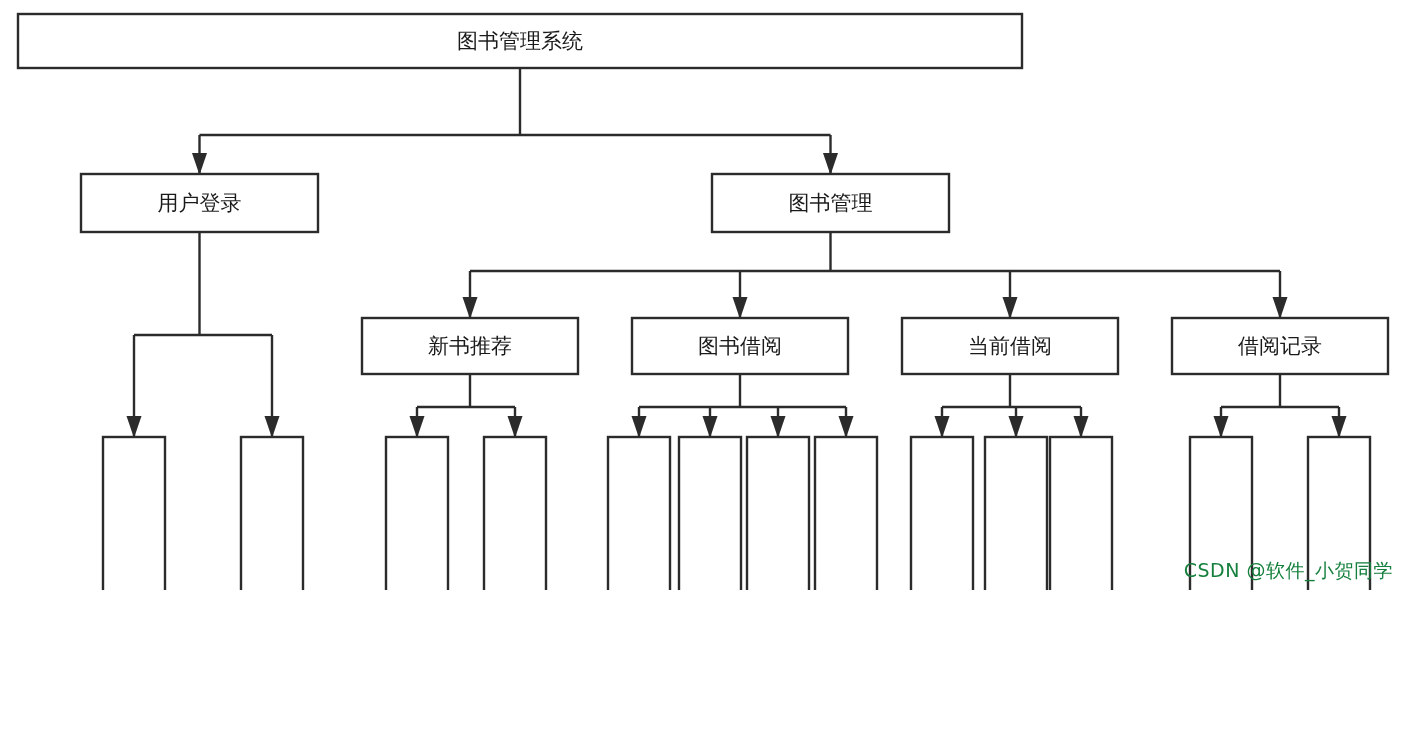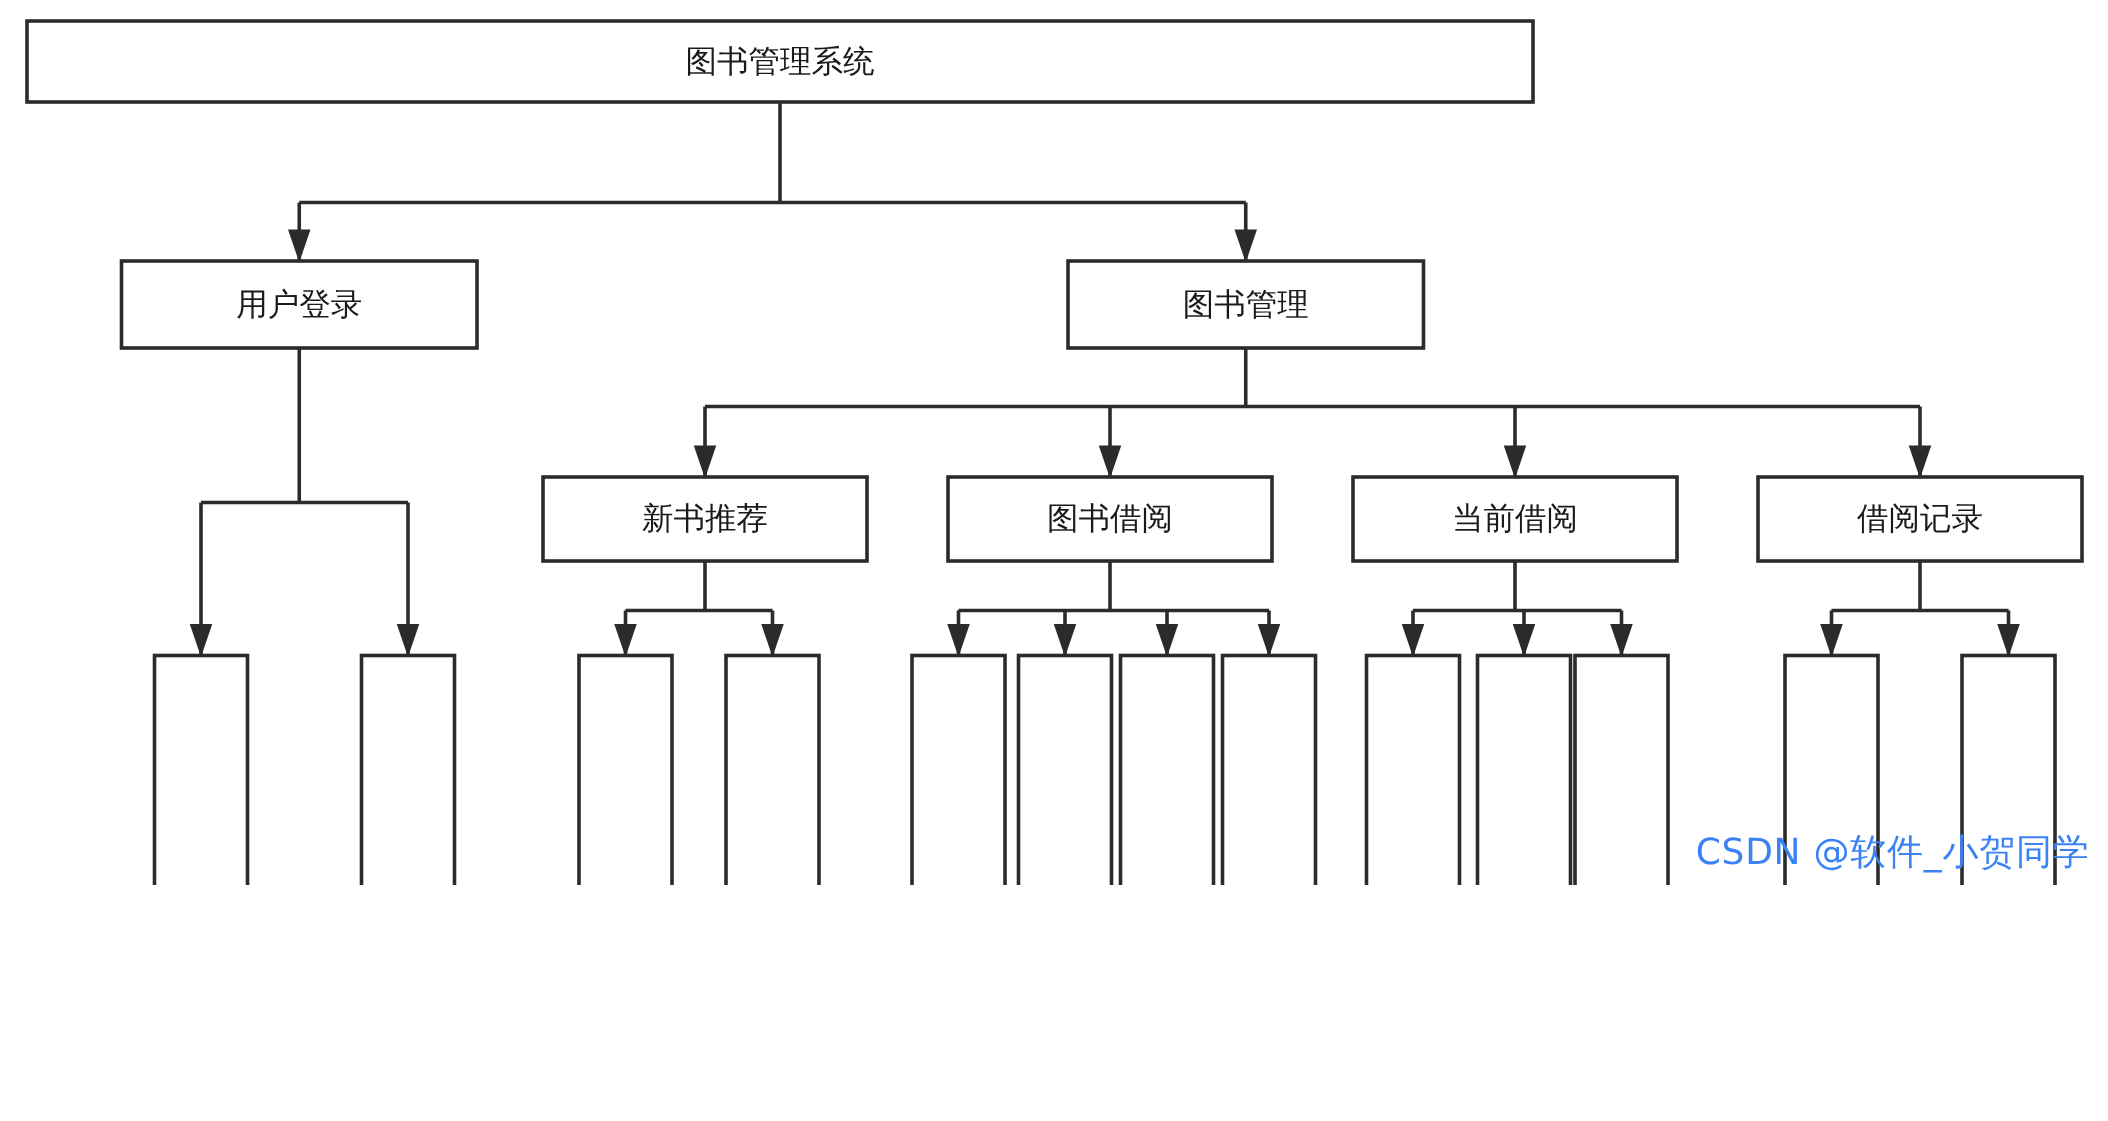--- a/index.html
+++ b/index.html
@@ -62,22 +62,22 @@
     letter-spacing: 1px;
     pointer-events: none;
     text-align: center;
     white-space: nowrap;
   }
   .watermark {
     position: absolute;
     right: 12px;
     bottom: 6px;
     font-family: "DejaVu Sans", "Liberation Sans", sans-serif;
-    font-size: 24px;
-    color: #3b82f6;
+    font-size: 19px;
+    color: #15803d;
     letter-spacing: 0.5px;
     user-select: none;
   }
 </style>
 </head>
 <body>
 
 <div id="diagram-root">
 
   <svg class="diagram-canvas" id="diagram-canvas" viewBox="0 0 1405 747" xmlns="http://www.w3.org/2000/svg">

